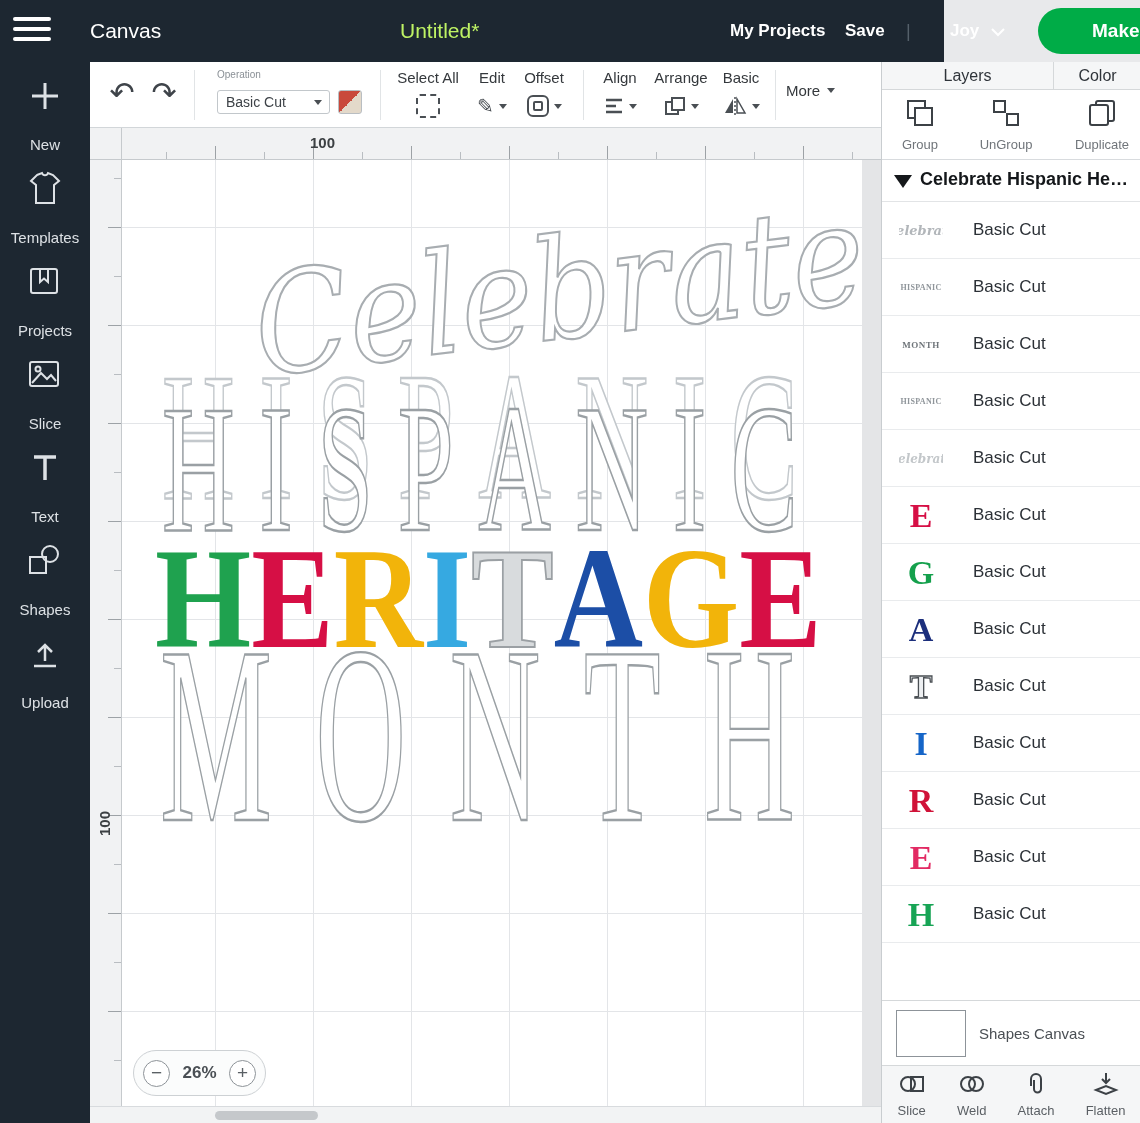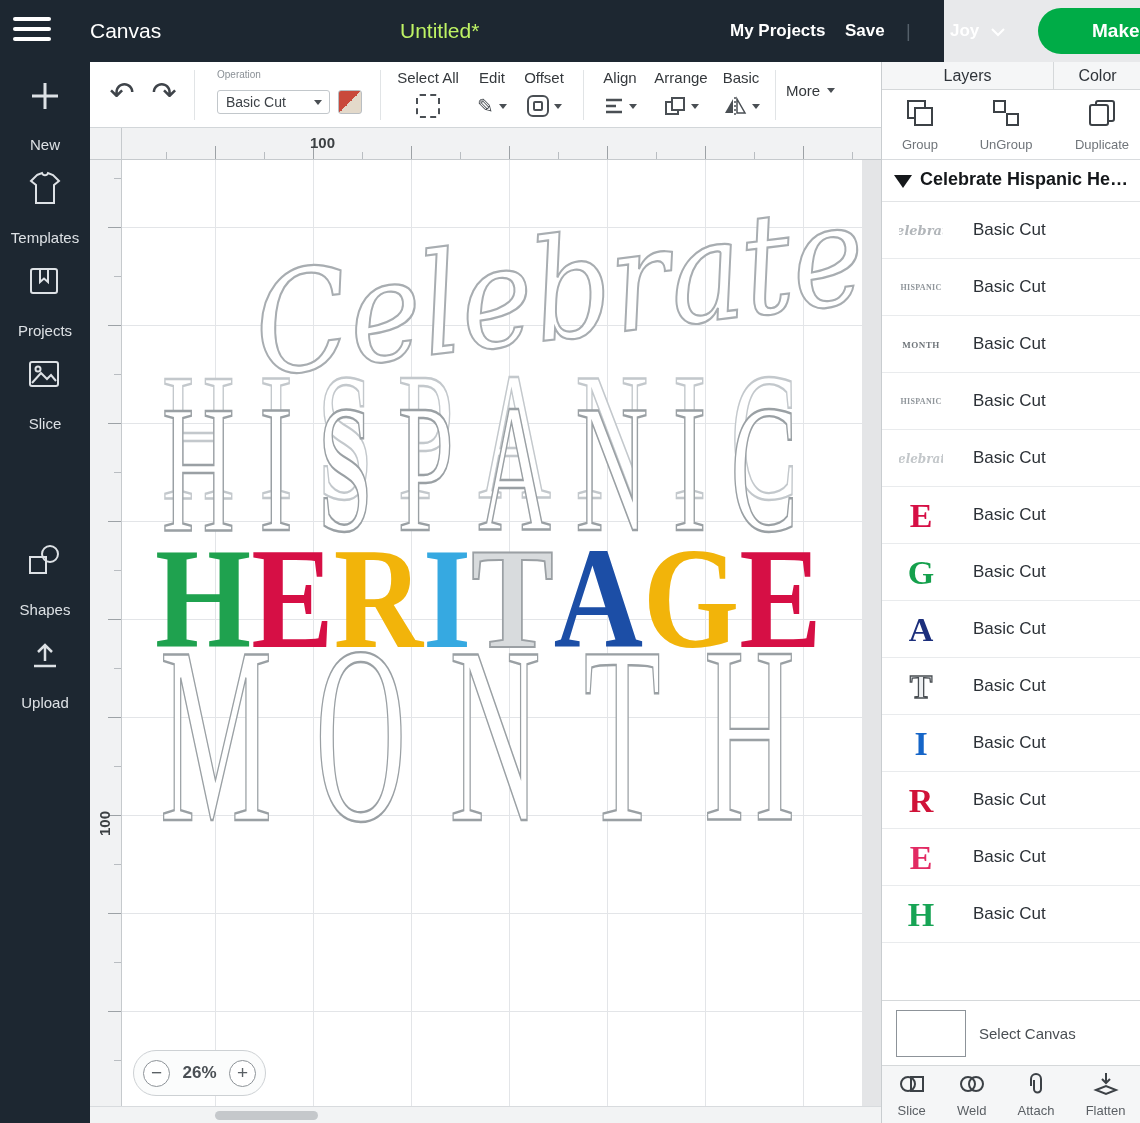--- a/index.html
+++ b/index.html
@@ -145,20 +145,26 @@
     <span class="side-label">Projects</span>
   </div>
   <div class="side-item" style="top:293px">
     <svg width="40" height="40" viewBox="0 0 40 40" fill="none" stroke="#dde1e5" stroke-width="2">
         <rect x="5" y="7" width="28" height="24" rx="2"></rect>
         <circle cx="13" cy="14" r="2.5"></circle>
         <path d="M7 28 L16 18 L22 24 L26 20 L31 26"></path>
       </svg>
     <span class="side-label">Slice</span>
   </div>
+  <div class="side-item" style="top:386px">
+    <svg width="40" height="40" viewBox="0 0 40 40" fill="none" stroke="#dde1e5" stroke-width="3.5">
+        <path d="M9 9 H31 M20 9 V32"></path>
+      </svg>
+    <span class="side-label">Text</span>
+  </div>
   <div class="side-item" style="top:479px">
     <svg width="40" height="40" viewBox="0 0 40 40" fill="none" stroke="#dde1e5" stroke-width="2">
         <rect x="5" y="16" width="16" height="16"></rect>
         <circle cx="25" cy="13" r="8"></circle>
       </svg>
     <span class="side-label">Shapes</span>
   </div>
   <div class="side-item" style="top:572px">
     <svg width="40" height="40" viewBox="0 0 40 40" fill="none" stroke="#dde1e5" stroke-width="2.5">
         <path d="M20 27 V11 M13 18 L20 11 L27 18 M9 32 H31"></path>
@@ -408,21 +414,21 @@
       </div>
       <div class="layer-row">
         <div class="thumb">
           <span class="t-letter" style="color: rgb(23, 164, 85);">H</span>
         </div>
         <div class="layer-label">Basic Cut</div>
       </div>
     </div>
   <div class="blank-row">
     <div class="blank-swatch"></div>
-    <div class="blank-label">Select Canvas</div>
+    <div class="blank-label">Shapes Canvas</div>
   </div>
   <div class="bottom-bar">
     <div class="bb-item">
       <svg width="26" height="26" viewBox="0 0 26 26" fill="none" stroke="#3c4146" stroke-width="2">
           <circle cx="9" cy="13" r="7"></circle>
           <rect x="12" y="6" width="12" height="14"></rect>
         </svg>
       <div class="blbl">Slice</div>
     </div>
     <div class="bb-item">

